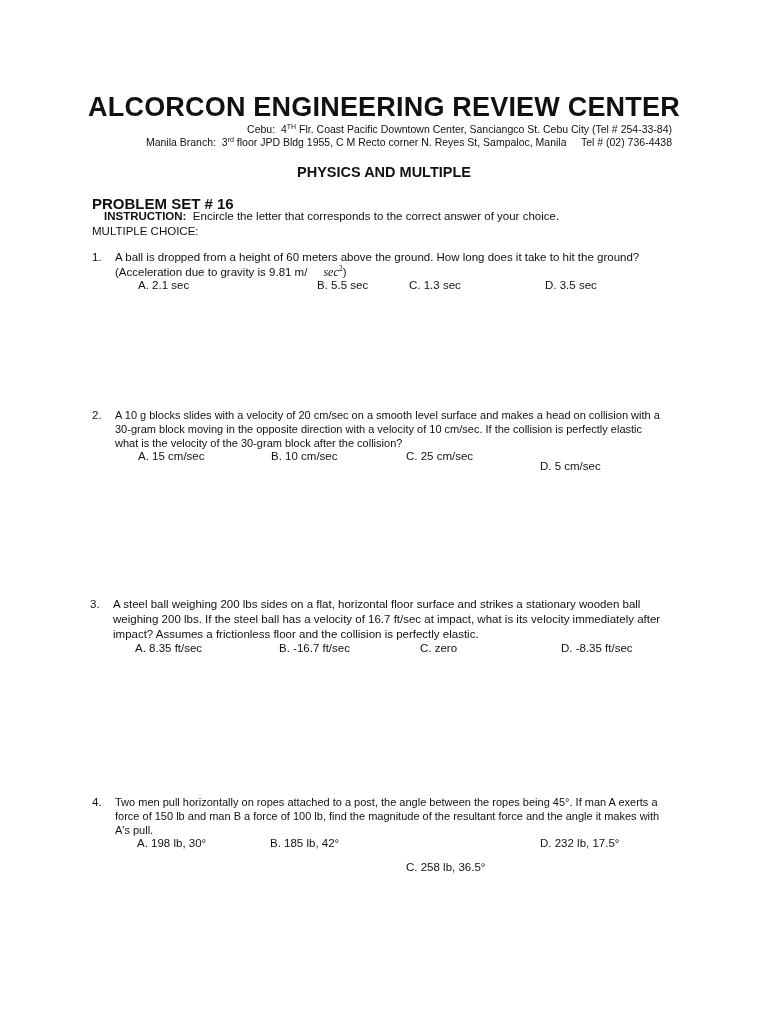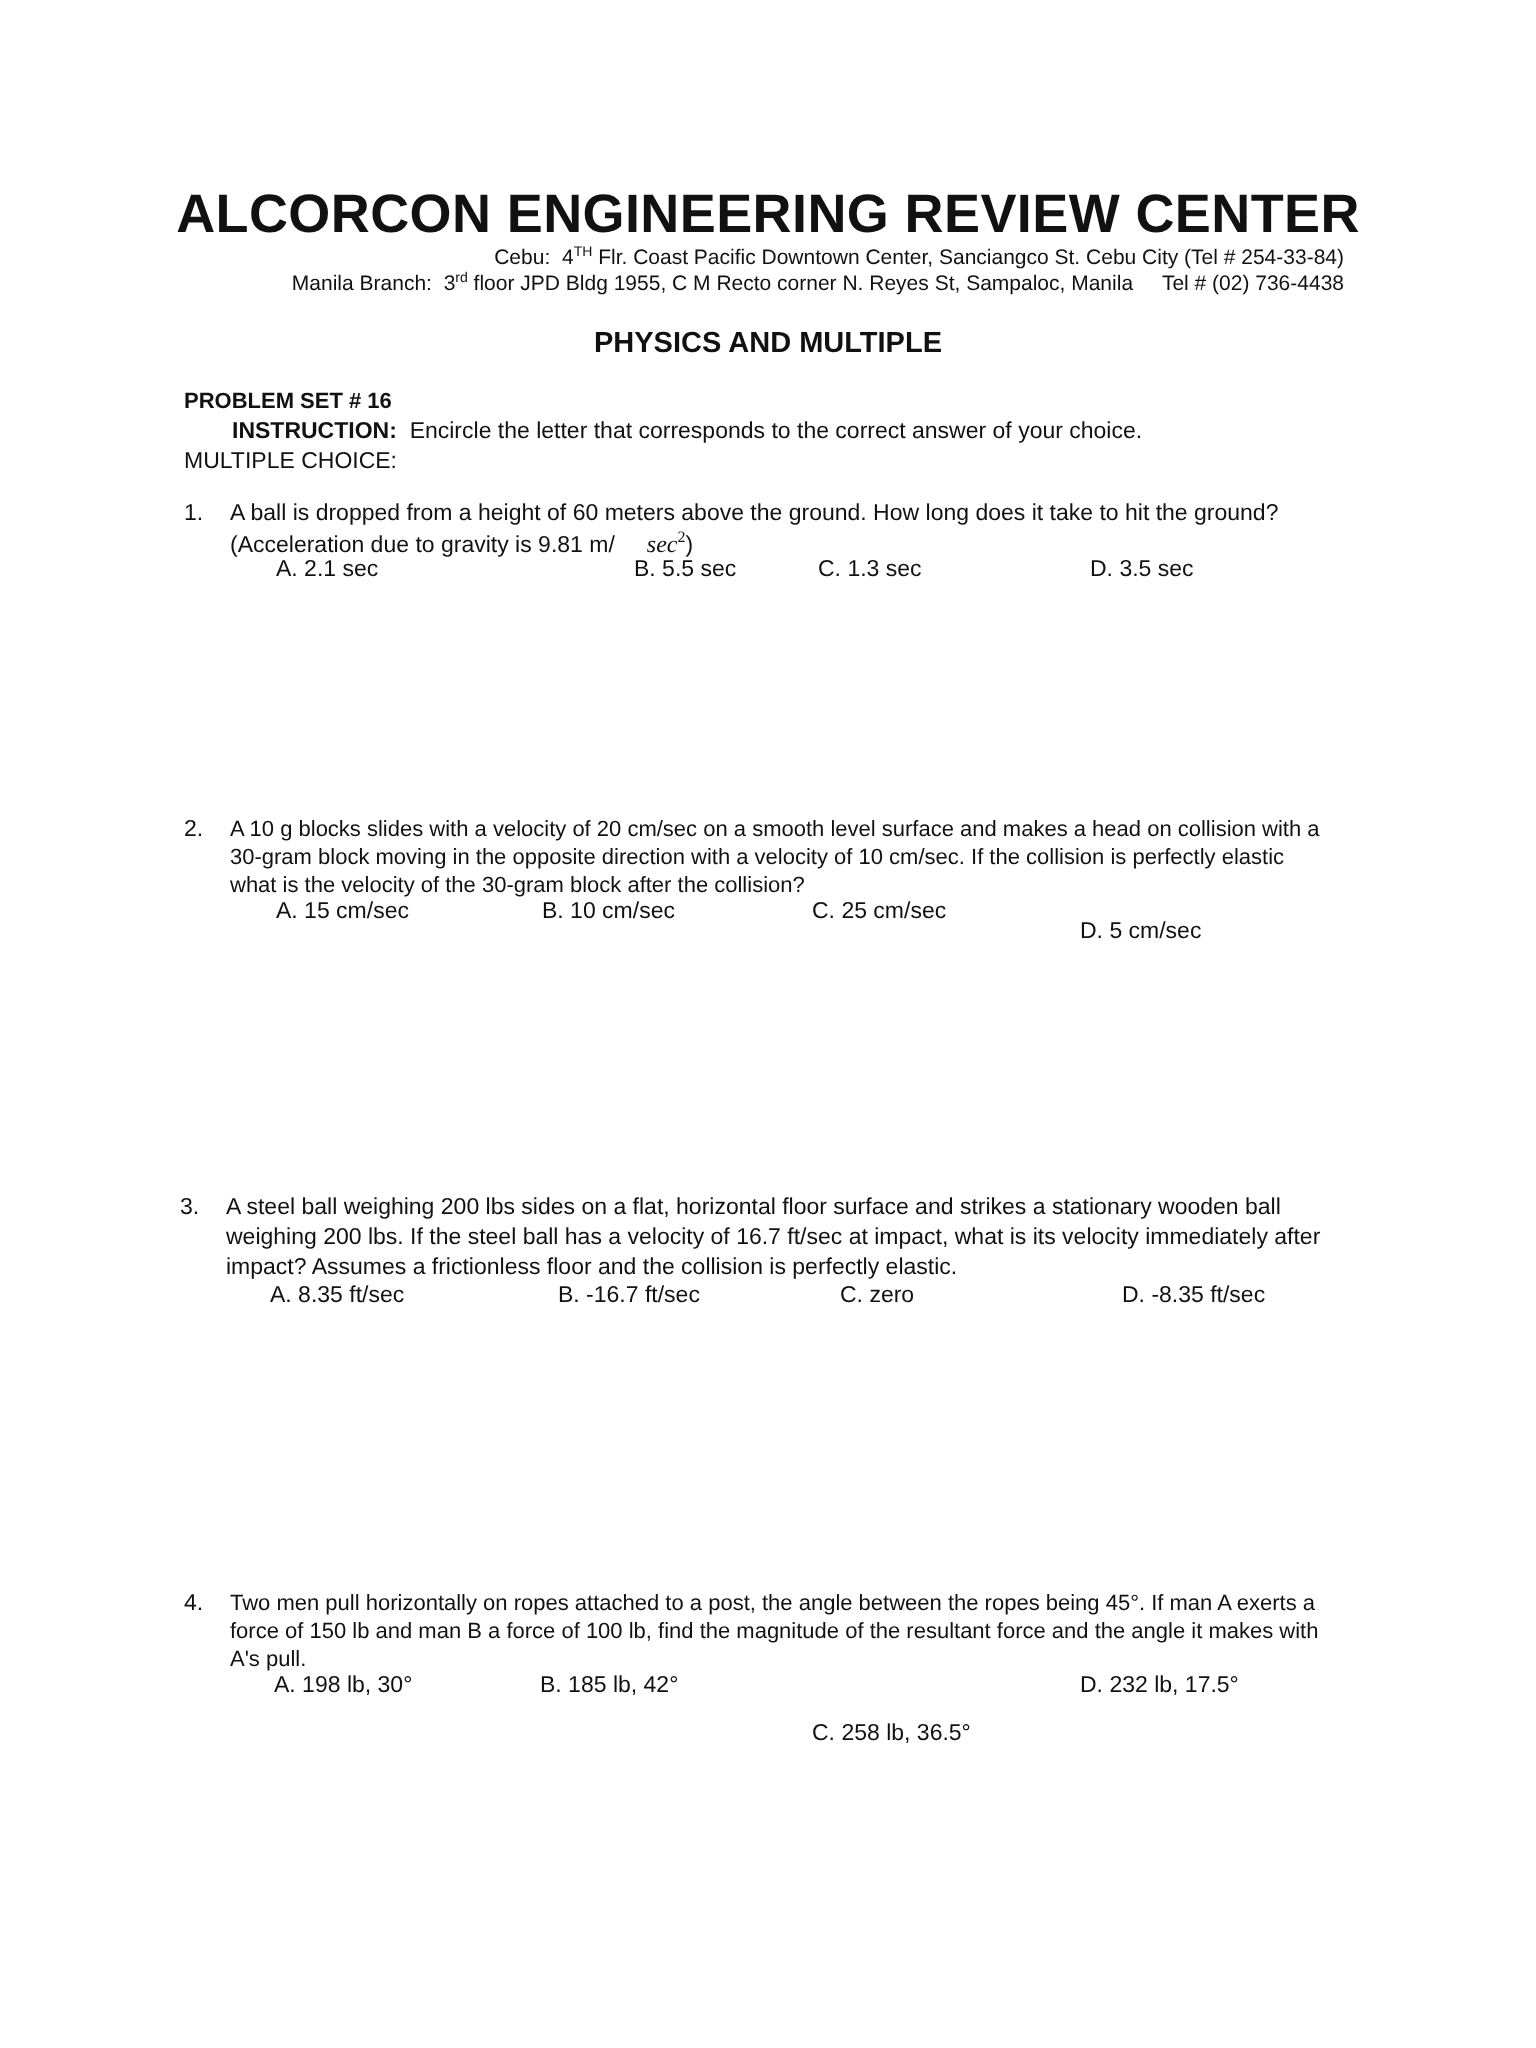--- a/index.html
+++ b/index.html
@@ -2,21 +2,21 @@
 <html><head>
 <meta charset="utf-8">
 <style>
   html, body { margin:0; padding:0; background:#ffffff; }
   body { width:768px; height:1024px; position:relative; overflow:hidden; color:#111; font-family:"Liberation Sans", sans-serif; }
   .abs { position:absolute; white-space:nowrap; }
   .title { left:0; width:768px; text-align:center; top:92px; font-size:27px; font-weight:bold; letter-spacing:0.2px; }
   .addr { left:0; width:672px; text-align:right; font-family:Liberation Sans, sans-serif; font-size:10.5px; }
   .addr sup { font-size:7px; vertical-align:4px; line-height:0; }
   .subject { left:0; width:768px; text-align:center; top:164px; font-size:14.5px; font-weight:bold; }
-  .ps { left:92px; top:195px; font-size:11px; font-weight:bold; }
+  .ps { left:92px; top:195px; font-size:15px; font-weight:bold; }
   .txt { font-size:11.5px; }
   .bold { font-weight:bold; }
   .q-num { font-size:11.5px; }
   .q-line { font-size:11.5px; }
   .opt { font-size:11.5px; }
   .ital { font-family:"Liberation Serif", serif; font-style:italic; font-size:12px;padding-left:16px; }
   .ital sup { font-size:8px; vertical-align:5px; line-height:0; font-style:normal; }
 </style>
 </head>
 <body>
@@ -31,21 +31,21 @@
 <div class="abs addr" style="top:136px;">
   <span>Manila Branch:</span>&nbsp;
   <span>3</span><sup>rd</sup><span> floor JPD Bldg 1955, C M Recto corner N. Reyes St, Sampaloc, Manila</span>&nbsp;&nbsp;&nbsp;&nbsp;
   <span>Tel # (02) 736-4438</span>
 </div>
 
 <div class="abs subject">PHYSICS AND MULTIPLE</div>
 
 <div class="abs ps">PROBLEM SET # 16</div>
 
-<div class="abs txt" style="left:104px; top:210px;padding-left:12px;">
+<div class="abs txt" style="left:92px; top:210px;padding-left:12px;">
   <span class="bold">INSTRUCTION:</span>&nbsp;
   <span>Encircle the letter that corresponds to the correct answer of your choice.</span>
 </div>
 
 <div class="abs txt" style="left:92px; top:225px;">MULTIPLE CHOICE:</div>
 
 <div>
   <div class="abs q-num" style="left:92px; top:251px;">1.</div>
   <div class="abs q-line" style="left:115px; top:251px;">A ball is dropped from a height of 60 meters above the ground. How long does it take to hit the ground?</div>
   <div class="abs q-line" style="left:115px; top:265px;"><span>(Acceleration due to gravity is 9.81 m/</span><span class="ital"><span>sec</span><sup>2</sup></span><span>)</span></div>

